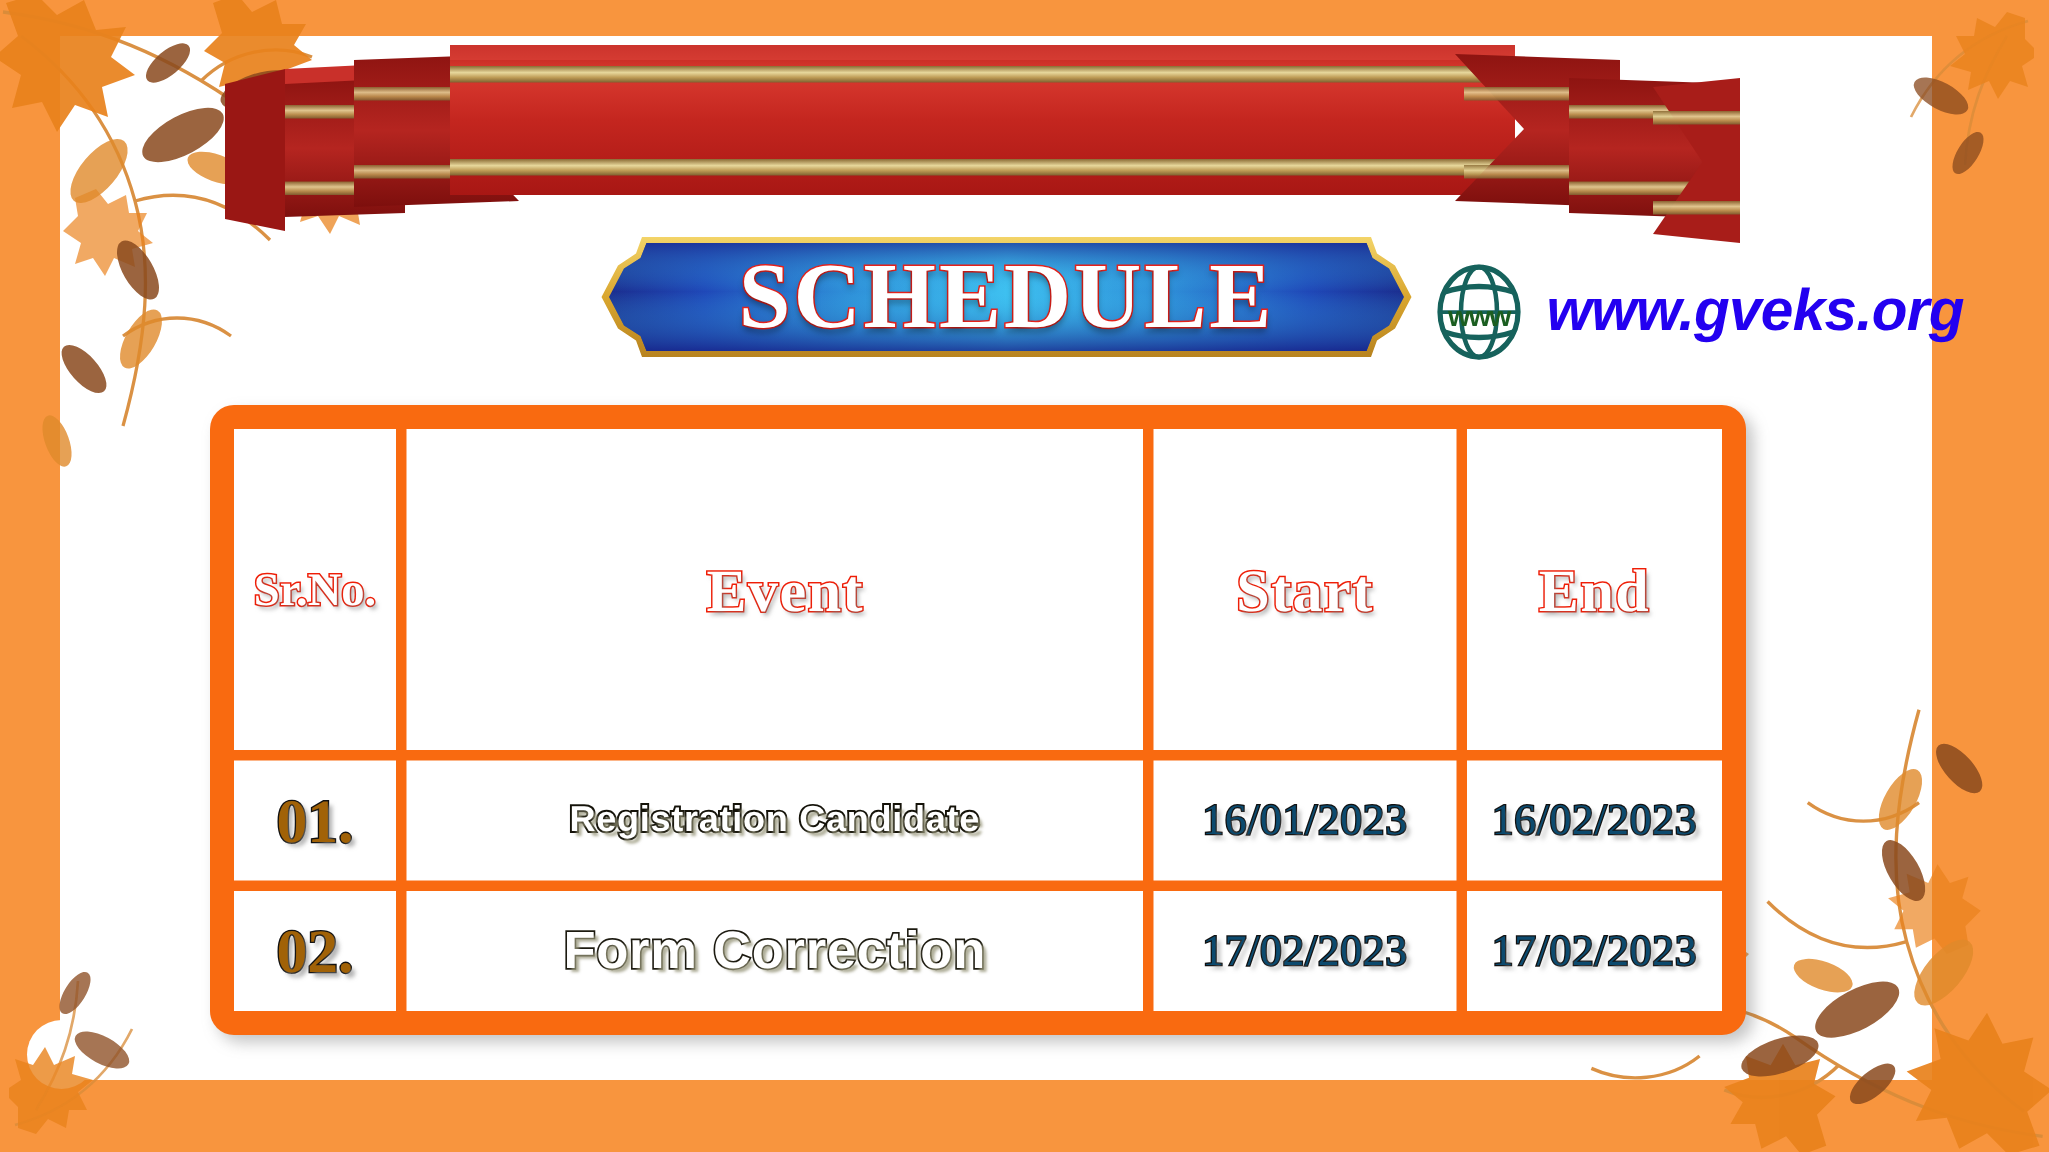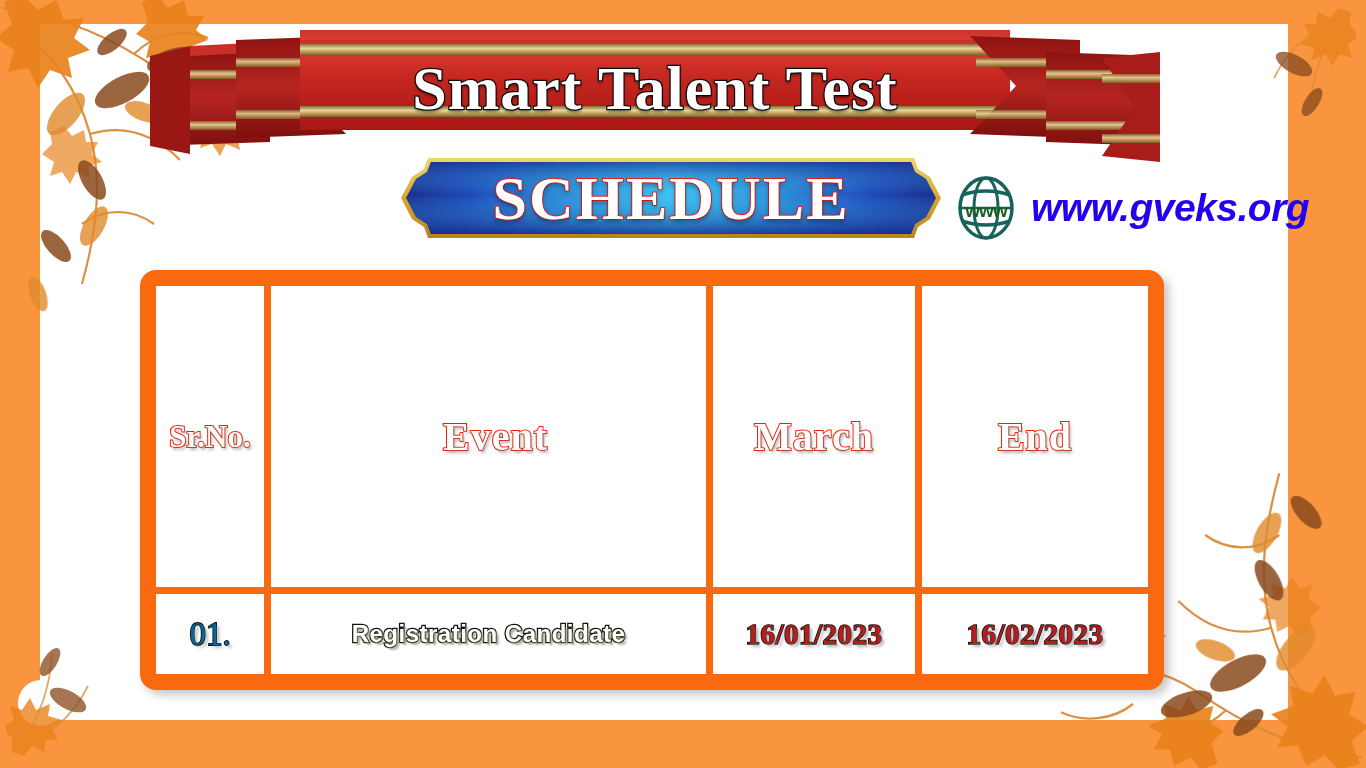--- a/index.html
+++ b/index.html
@@ -69,42 +69,42 @@
   #table{
     position:absolute;left:140px;top:270px;width:1024px;height:420px;
     background:#F96A10;border-radius:16px;
     padding:9px;box-sizing:border-box;z-index:5;
   }
   table{border-collapse:separate;border-spacing:7px;width:100%;height:100%;table-layout:fixed;}
   td{background:#ffffff;text-align:center;vertical-align:middle;padding:0;margin-left:45px;}
   .c-sr{width:108px;}
   .c-ev{width:auto;padding-left:14px;}
   .c-st{width:202px;}
-  .c-en{width:226px;text-align:center;}
+  .c-en{width:170px;text-align:center;}
 
   .th-text{
     font-family:"Liberation Serif", serif;font-weight:700;font-size:40px;
     color:#ffffff;-webkit-text-stroke:2px #f01e07;paint-order:stroke fill;
     text-shadow:2px 3px 3px rgba(120,120,120,.55);letter-spacing:1px;
   }
   .th-sr{font-size:31px;letter-spacing:0;}
   .sr-text{
-    font-family:"Liberation Serif", serif;font-weight:400;font-size:33px;
-    color:#0369a1;-webkit-text-stroke:1.8px #111;paint-order:stroke fill;
+    font-family:"Liberation Serif", serif;font-weight:700;font-size:41px;
+    color:#a16207;-webkit-text-stroke:1.8px #111;paint-order:stroke fill;
     text-shadow:3px 3px 3px rgba(130,130,130,.6);
   }
   .ev-text{
     font-family:"Liberation Sans", sans-serif;font-weight:700;font-size:35px;
     color:#ffffff;-webkit-text-stroke:2.2px #1c1a10;paint-order:stroke fill;
     text-shadow:3px 3px 2px rgba(150,148,120,.75);letter-spacing:.5px;
   }
   .ev-bold{font-size:24px;-webkit-text-stroke:2.6px #141209;}
   .dt-text{
-    font-family:"Liberation Serif", serif;font-weight:700;font-size:29px;
-    color:#b91c1c;-webkit-text-stroke:1.7px #111;paint-order:stroke fill;
+    font-family:"Liberation Serif", serif;font-weight:400;font-size:29px;
+    color:#0c4a6e;-webkit-text-stroke:1.7px #111;paint-order:stroke fill;
     text-shadow:3px 3px 3px rgba(130,130,130,.6);letter-spacing:.5px;
   }
   .final-text{
     font-family:"Liberation Sans", sans-serif;font-weight:700;font-size:34px;
     color:#f3100f;letter-spacing:-0.3px;white-space:nowrap;
     transform:scaleY(1.25);display:inline-block;
   }
   .row-h{height:80px;}
   .row-final{height:100px;}
 </style>
@@ -249,21 +249,20 @@
     <rect x="826" y="88" width="104" height="9" fill="url(#goldG)" opacity=".85"></rect>
 
     <path d="M896 30 L1010 34 L1010 124 L896 120 Z" fill="url(#redDark)"></path>
     <rect x="896" y="48" width="114" height="9" fill="url(#goldG)" opacity=".9"></rect>
     <rect x="896" y="99" width="114" height="9" fill="url(#goldG)" opacity=".9"></rect>
     <path d="M952 36 L1010 30 L1010 140 L952 134 L985 86 Z" fill="#A81D19"></path>
     <rect x="952" y="52" width="58" height="9" fill="url(#goldG)" opacity=".9"></rect>
     <rect x="952" y="112" width="58" height="9" fill="url(#goldG)" opacity=".9"></rect>
   </svg>
 
-  <div id="title-text">Smart Talent Test</div>
 
   <div id="plaque">
     <svg viewBox="0 0 546 86" width="546" height="86" style="position:absolute;left:0;top:0;z-index:1;">
       <defs>
         <linearGradient id="plaqG" x1="0" y1="0" x2="1" y2="0">
           <stop offset="0%" stop-color="#1B2E8F"></stop>
           <stop offset="12%" stop-color="#1F48B8"></stop>
           <stop offset="30%" stop-color="#2E8FD8"></stop>
           <stop offset="50%" stop-color="#3EC0F0"></stop>
           <stop offset="70%" stop-color="#2E8FD8"></stop>
@@ -305,21 +304,21 @@
     <table>
       <tbody>
         <tr>
           <td class="c-sr">
             <span class="th-text th-sr">Sr.No.</span>
           </td>
           <td class="c-ev">
             <span class="th-text">Event</span>
           </td>
           <td class="c-st">
-            <span class="th-text">March</span>
+            <span class="th-text">Start</span>
           </td>
           <td class="c-en">
             <span class="th-text">End</span>
           </td>
         </tr>
 
         <tr class="row-h">
           <td>
             <span class="sr-text">01.</span>
           </td>
@@ -327,19 +326,33 @@
             <span class="ev-text ev-bold">Registration Candidate</span>
           </td>
           <td>
             <span class="dt-text">16/01/2023</span>
           </td>
           <td>
             <span class="dt-text">16/02/2023</span>
           </td>
         </tr>
 
+        <tr class="row-h">
+          <td>
+            <span class="sr-text">02.</span>
+          </td>
+          <td>
+            <span class="ev-text">Form Correction</span>
+          </td>
+          <td>
+            <span class="dt-text">17/02/2023</span>
+          </td>
+          <td>
+            <span class="dt-text">17/02/2023</span>
+          </td>
+        </tr>
 
 
       </tbody>
     </table>
   </div>
 
 </div>
 
 </body></html>

